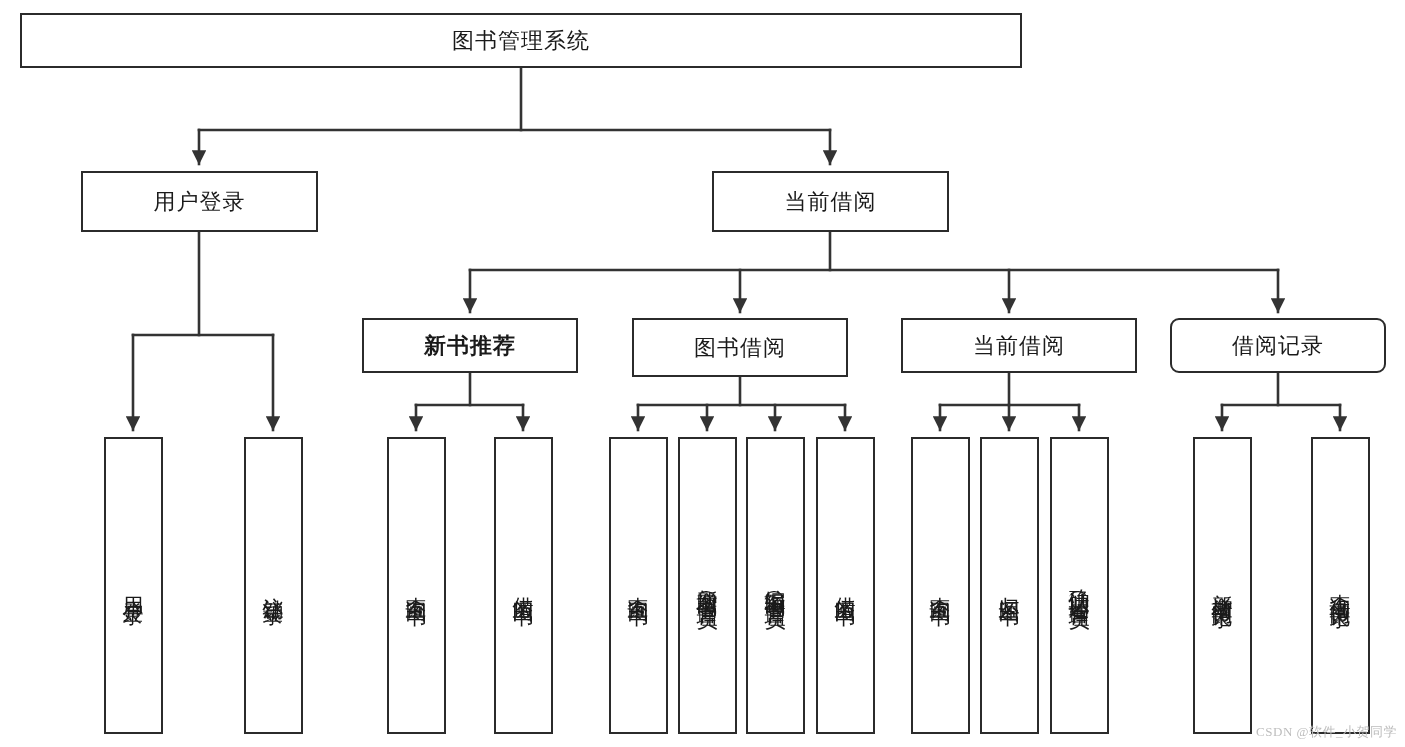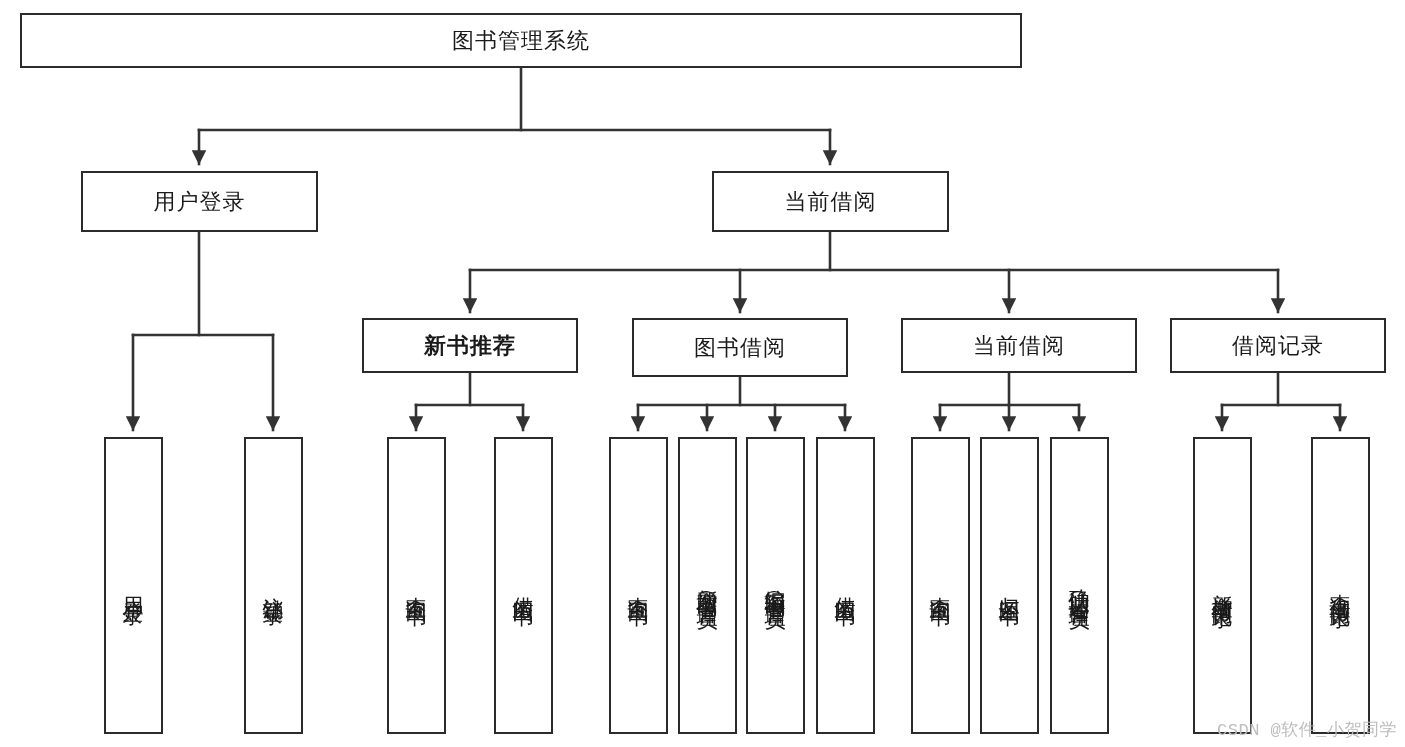--- a/index.html
+++ b/index.html
@@ -64,26 +64,26 @@
     text-orientation: upright;
     font-size: 21px;
     letter-spacing: 3px;
     line-height: 1.1;
     white-space: nowrap;
   }
   .watermark {
     position: absolute;
     right: 8px;
     bottom: 6px;
-    font-size: 17px;
+    font-size: 13px;
     color: #bdbdbd;
     letter-spacing: 0.5px;
     white-space: nowrap;
     z-index: 5;
-    font-family: Liberation Mono, monospace;
+    font-family: Liberation Serif, serif;
   }
 </style>
 </head>
 <body>
 
 <div id="diagram-root">
 
   <svg id="connector-layer" viewBox="0 0 1405 747" width="1405" height="747" xmlns="http://www.w3.org/2000/svg">
     <defs>
       <marker id="arrowhead" viewBox="0 0 10 10" refX="9.4" refY="5" markerWidth="5.6" markerHeight="5.6" orient="auto-start-reverse">
@@ -216,21 +216,21 @@
 
   <div class="node horiz" style="left:362px; top:318px; width:216px; height:55px;font-weight:bold;">
     <span class="node-label">新书推荐</span>
   </div>
   <div class="node horiz" style="left:632px; top:318px; width:216px; height:59px;">
     <span class="node-label">图书借阅</span>
   </div>
   <div class="node horiz" style="left:901px; top:318px; width:236px; height:55px;">
     <span class="node-label">当前借阅</span>
   </div>
-  <div class="node horiz" style="left:1170px; top:318px; width:216px; height:55px;">
+  <div class="node horiz" style="left:1170px; top:318px; width:216px; height:55px;border-radius:9px;">
     <span class="node-label">借阅记录</span>
   </div>
 
   <div class="node vert" style="left:104px; top:437px; width:59px; height:297px;">
     <span class="node-label">用户登录</span>
   </div>
   <div class="node vert" style="left:244px; top:437px; width:59px; height:297px;">
     <span class="node-label">注销登录</span>
   </div>
 

